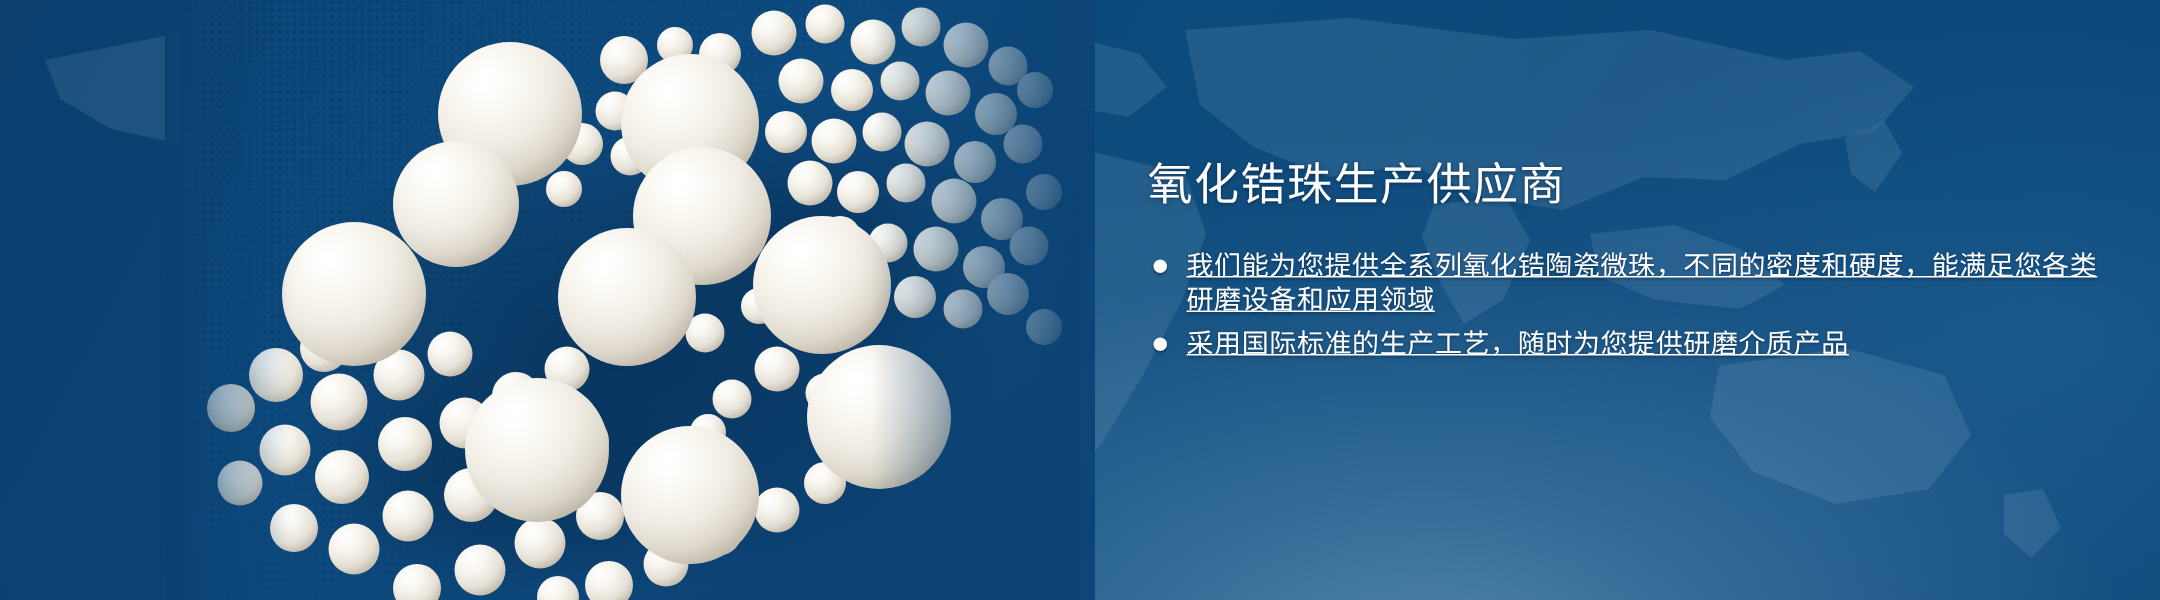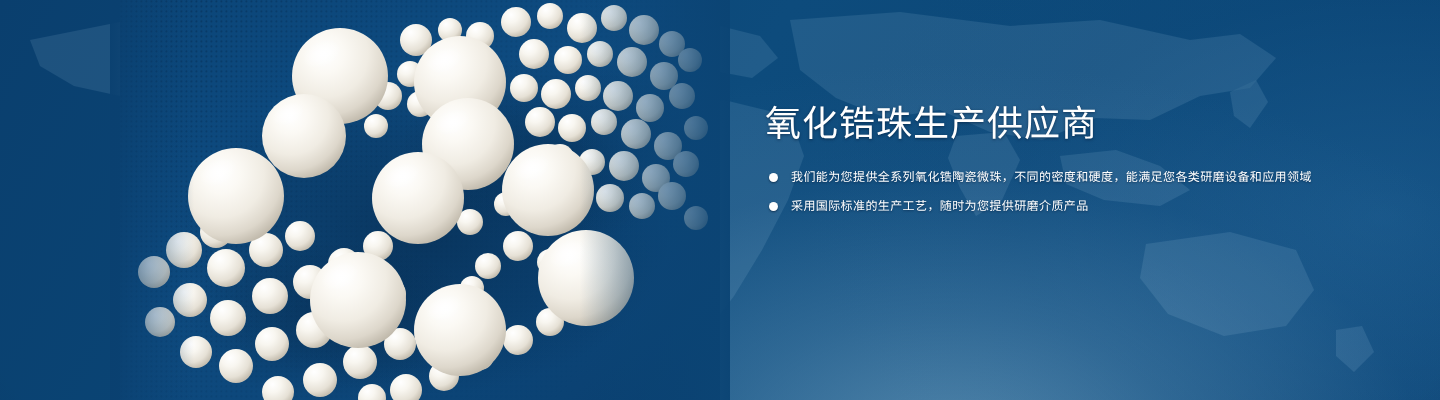--- a/index.html
+++ b/index.html
@@ -91,43 +91,44 @@
 
   
   .content {
     position: absolute;
     left: 765px;
     top: 104px;
     width: 640px;
   }
   .headline {
     margin: 0;
-    font-size: 36px;
+    font-size: 30px;
     line-height: 40px;
     font-weight: 500;
     letter-spacing: 1px;
     color: #ffffff;
     text-shadow: 0 1px 3px rgba(0,20,45,0.55);
     white-space: nowrap;
   }
 
   .bullets {
     list-style: none;
     margin: 22px 0 0 0;
     padding: 0;
   }
   .bullet {
     position: relative;
     padding-left: 26px;
     margin-bottom: 6px;
-    font-size: 12px;
+    font-size: 18px;
     line-height: 23px;
     color: #ffffff;
     letter-spacing: 0.4px;
     text-shadow: 0 1px 2px rgba(0,20,45,0.5);
+    text-decoration: underline;
   }
   .bullet:last-child { margin-bottom: 16px; }
   .bullet-dot {
     position: absolute;
     left: 4px;
     top: 7px;
     width: 9px;
     height: 9px;
     border-radius: 50%;
     background: #ffffff;

